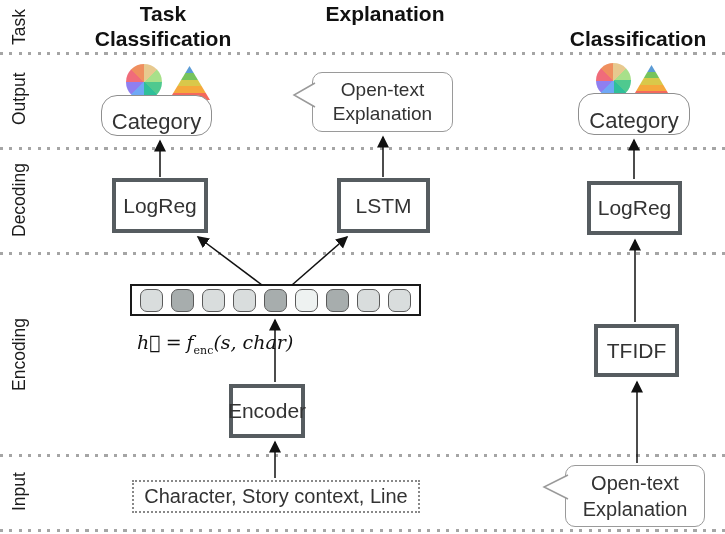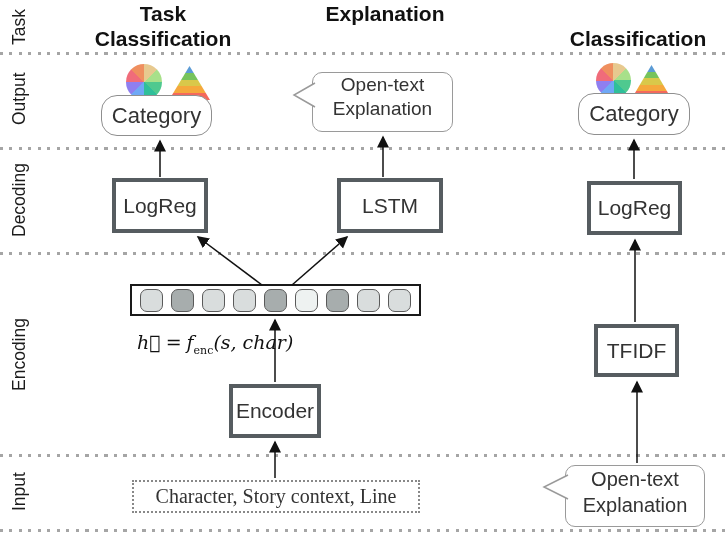--- a/index.html
+++ b/index.html
@@ -15,32 +15,32 @@
   .rl-task{top:2px;height:50px}.rl-output{top:54px;height:90px}.rl-decoding{top:150px;height:100px}
   .rl-encoding{top:258px;height:194px}.rl-input{top:456px;height:72px}
   
   .hdr{position:absolute;top:1px;width:220px;text-align:center;font-size:21px;font-weight:bold;
        line-height:25px;color:#111;}
   .hdr-state{left:53px}.hdr-expl{left:275px}.hdr-annot{left:528px}
   
   .mbox{position:absolute;background:#fff;border:4px solid #565c60;box-sizing:border-box;
         display:flex;align-items:center;justify-content:center;font-size:21px;color:#333;}
   .b-logreg-l{left:112px;top:178px;width:96px;height:55px}
-  .b-lstm{left:337px;top:178px;width:106px;height:55px}
+  .b-lstm{left:337px;top:178px;width:93px;height:55px}
   .b-logreg-r{left:587px;top:181px;width:95px;height:54px}
   .b-tfidf{left:594px;top:324px;width:85px;height:53px}
-  .b-encoder{left:229px;top:384px;width:92px;height:54px}
+  .b-encoder{left:229px;top:384px;width:76px;height:54px}
   
   .cat{position:absolute;background:#fff;border:1.5px solid #8f8f8f;border-radius:16px;box-sizing:border-box;
-       display:flex;align-items:center;justify-content:center;font-size:22px;color:#333;}
+       display:flex;align-items:flex-end;justify-content:center;font-size:22px;color:#333;}
   .cat-l{left:101px;top:95px;width:111px;height:41px}
   .cat-r{left:578px;top:93px;width:112px;height:42px}
   
   .speech{position:absolute;background:#fff;border:1.5px solid #9a9a9a;border-radius:10px;box-sizing:border-box;
-          display:flex;flex-direction:column;align-items:center;
+          display:flex;flex-direction:column;align-items:center;justify-content:center;
           font-size:19px;line-height:24px;color:#333;}
   .sp-top{left:312px;top:72px;width:141px;height:60px}
   .sp-bot{left:565px;top:465px;width:140px;height:62px;font-size:20px;line-height:26px}
   .tail{position:absolute;overflow:visible}
   
   .pie{position:absolute;border-radius:50%;}
   .pie-l{left:126px;top:64px;width:36px;height:36px}
   .pie-r{left:596px;top:63px;width:35px;height:35px}
   .pyr{position:absolute;clip-path:polygon(50% 0,0 100%,100% 100%);}
   .pyr-l{left:169px;top:66px;width:41px;height:34px}
@@ -50,21 +50,21 @@
           box-sizing:border-box;background:#fff;display:flex;align-items:center;justify-content:space-evenly;}
   .cell{width:23px;height:23px;border:1.5px solid #5a5a5a;border-radius:7px;box-sizing:border-box;}
   
   .formula{position:absolute;left:137px;top:331px;font-family:"DejaVu Serif",serif;font-size:19px;color:#111;}
   .formula .it{font-style:italic}
   .formula .eqs{margin:0 5px}
   .formula sub{font-size:11px;font-style:normal}
   
   .inbox{position:absolute;left:132px;top:480px;width:288px;height:33px;border:2px dotted #888;
          box-sizing:border-box;background:#fff;display:flex;align-items:center;justify-content:center;
-         font-size:20px;color:#333;font-family:Liberation Serif, serif;}
+         font-size:20px;color:#333;}
   
   .arrows{position:absolute;left:0;top:0;pointer-events:none;}
 </style>
 </head>
 <body>
 
 <div class="canvas">
 
   <div class="sep sep1"></div>
   <div class="sep sep2"></div>

